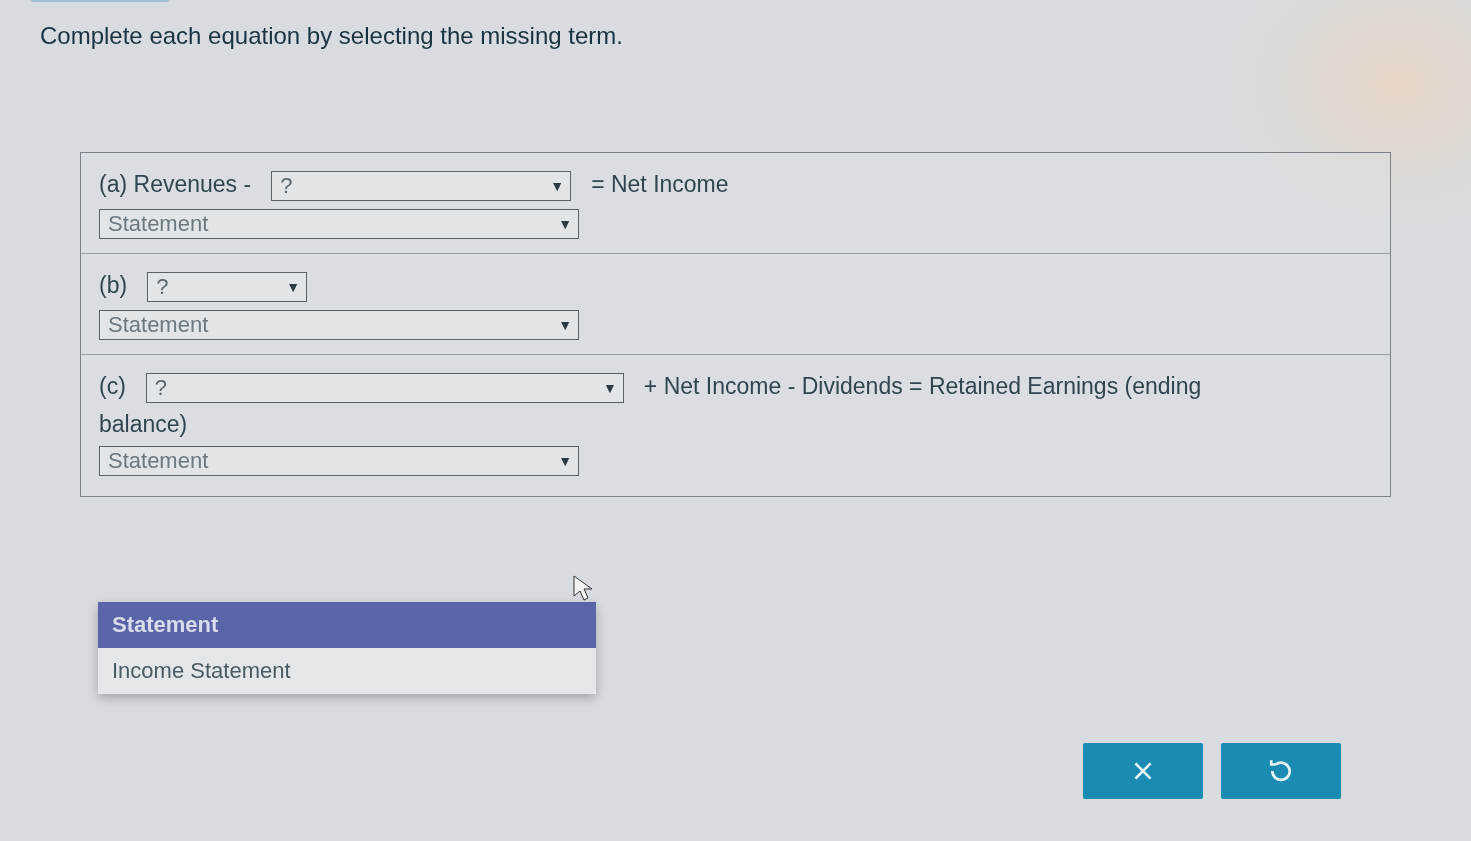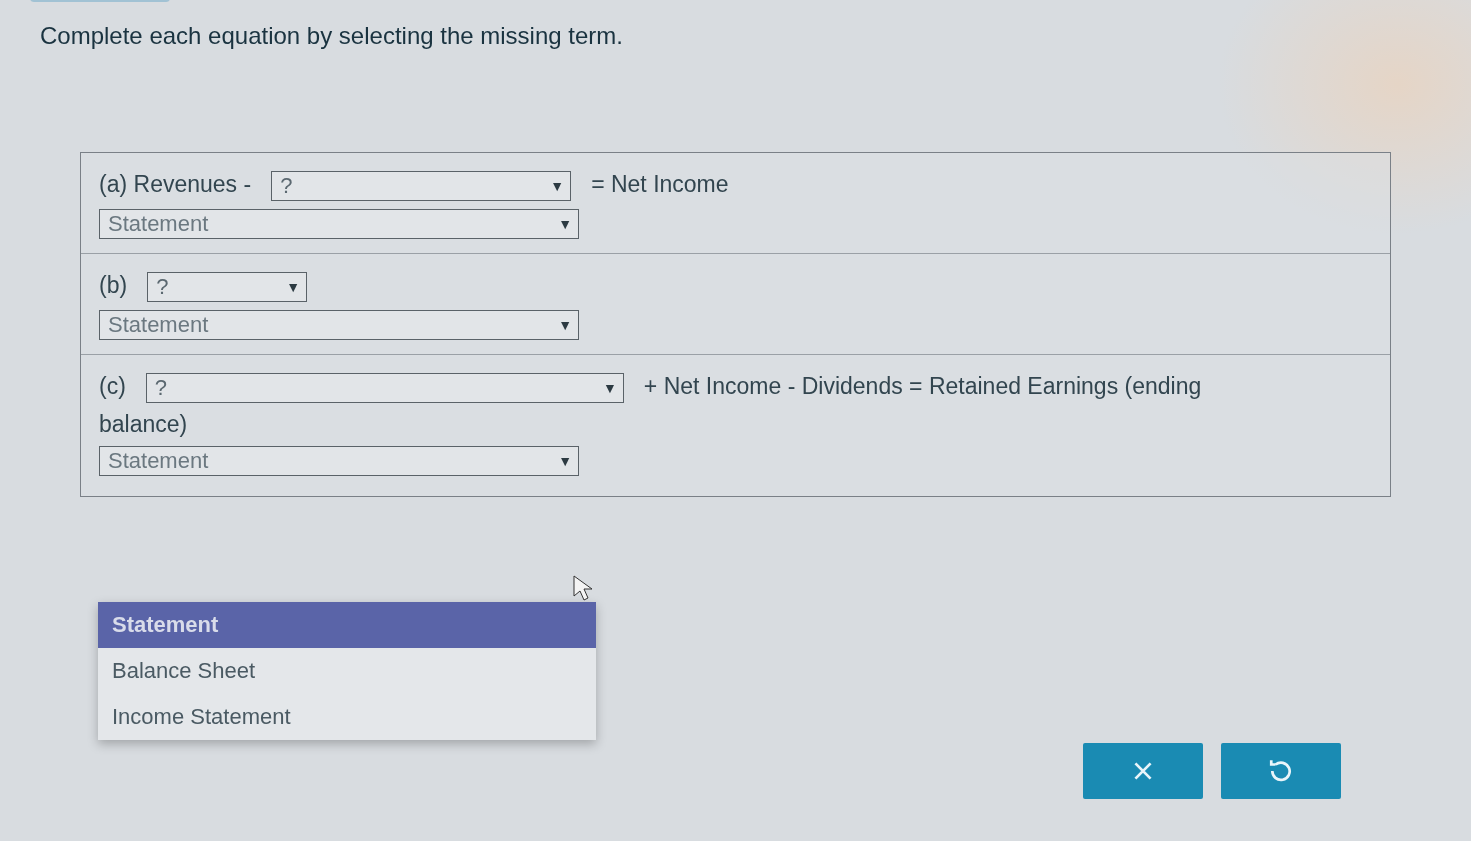--- a/index.html
+++ b/index.html
@@ -169,21 +169,20 @@
     <span class="dd dd-stmt">
       <span>Statement</span>
       <span class="caret">▼</span>
     </span>
   </div>
 
 </div>
 
 <div class="dropdown-open">
   <div class="opt selected">Statement</div>
-  <div class="opt">Balance Sheet</div>
   <div class="opt">Income Statement</div>
 </div>
 
 <svg class="cursor-img" width="24" height="30" viewBox="0 0 24 30">
   <path d="M2 2 L2 22 L8 17 L12 26 L16 24 L12 15 L20 15 Z" fill="#f4f4f4" stroke="#333" stroke-width="1"></path>
 </svg>
 
 <div class="btn-bar">
   <button class="btn">
     <svg viewBox="0 0 24 24">

